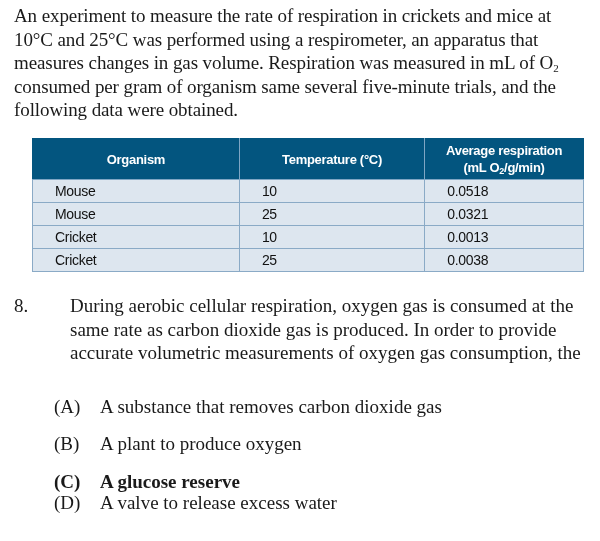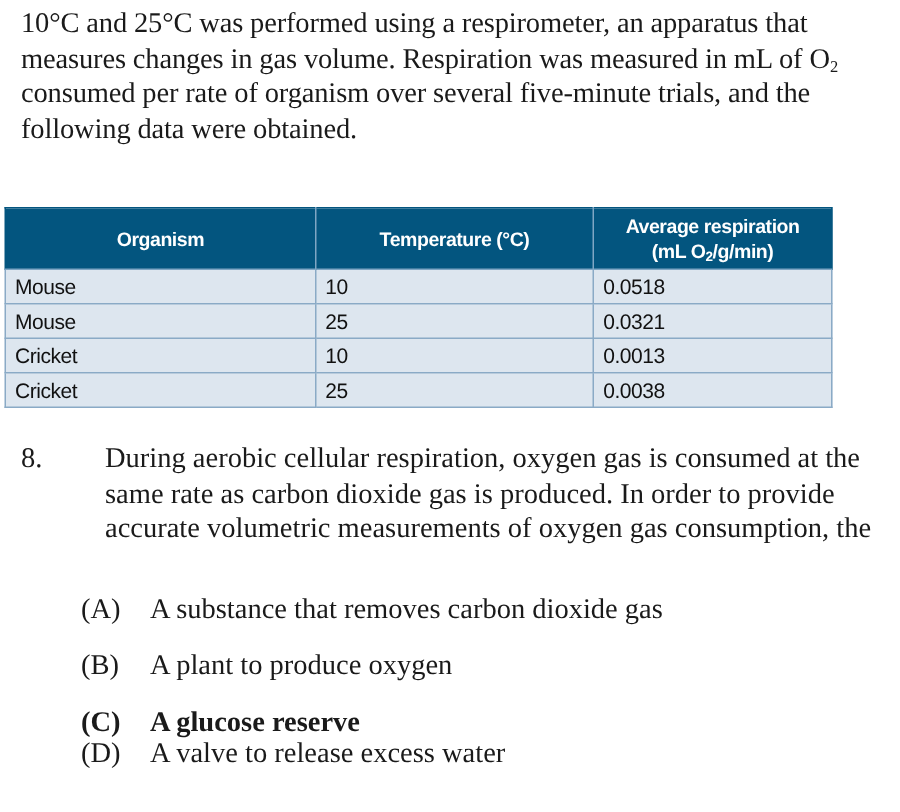--- a/index.html
+++ b/index.html
@@ -6,57 +6,58 @@
   body { width: 600px; height: 541px; position: relative; overflow: hidden; color: #1a1a1a; }
   .serif { font-family: "Liberation Serif", "DejaVu Serif", serif; }
   .intro {
     position: absolute; left: 14px; top: 4px; width: 580px;
     font-size: 19px; line-height: 23.6px; letter-spacing: -0.1px;
   }
   .intro p { margin: 0; }
   sub.small { font-size: 11px; vertical-align: -3px; line-height: 0; }
 
   table.data {
-    position: absolute; left: 3px; top: 138px; width: 552px;
+    position: absolute; left: 32px; top: 138px; width: 552px;
     border-collapse: collapse;
     font-family: "Liberation Sans", "DejaVu Sans", sans-serif;
   }
   table.data th {
     background: #03557f; color: #ffffff; font-weight: bold;
     font-size: 13px; height: 40px; text-align: center; padding: 0 4px;
     border: 1px solid #7fa6c4; border-top: 1px solid #03557f;
     transform-origin: center; letter-spacing: -0.3px; line-height: 17px;
   }
   table.data th:first-child { border-left: 1px solid #03557f; }
   table.data th:last-child { border-right: 1px solid #03557f; }
   table.data td {
-    background: #dde6ef; font-size: 14px; height: 22px; padding: 0 0 0 6px;
+    background: #dde6ef; font-size: 14px; height: 22px; padding: 0 0 0 22px;
     border: 1px solid #8aaac6; letter-spacing: -0.3px; color: #111;
   }
   .col1 { width: 203px; }
   .col2 { width: 180px; }
   .col3 { width: 153px; margin-top: 12px; }
 
   .question {
     position: absolute; left: 14px; top: 294px; width: 580px;
     font-size: 19px; line-height: 23.6px;
   }
   .q-num { position: absolute; left: 0; top: 0; }
   .q-text { margin-left: 56px; width: 540px; }
   .choices { position: absolute; left: 54px; top: 396px; font-size: 19px; }
   .choice { position: absolute; left: 0; white-space: nowrap; }
   .choice .letter { display: inline-block; width: 46px; }
 </style>
 </head>
 <body>
 
 <div class="intro serif">
+  <p>An experiment to measure the rate of respiration in crickets and mice at</p>
   <p>10°C and 25°C was performed using a respirometer, an apparatus that</p>
   <p><span>measures changes in gas volume. Respiration was measured in mL of O</span><sub class="small">2</sub></p>
-  <p>consumed per rate of organism over several five-minute trials, and the</p>
+  <p>consumed per gram of organism same several five-minute trials, and the</p>
   <p>following data were obtained.</p>
 </div>
 
 <table class="data">
   <thead>
     <tr>
       <th class="col1">Organism</th>
       <th class="col2">Temperature  (°C)</th>
       <th class="col3">
         <div>Average respiration</div>

